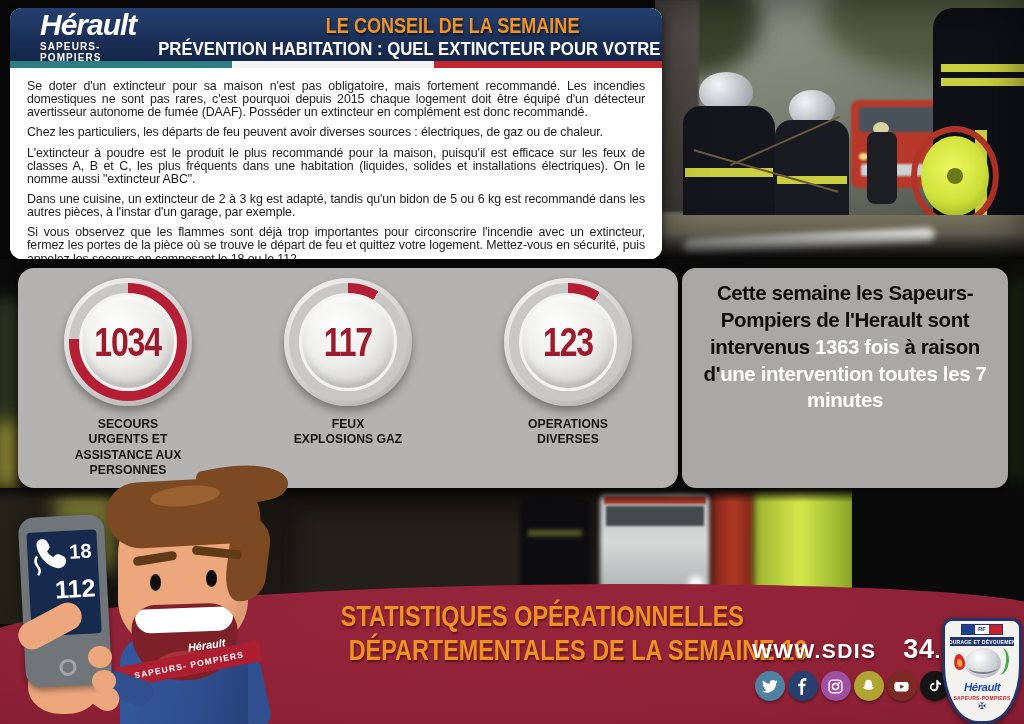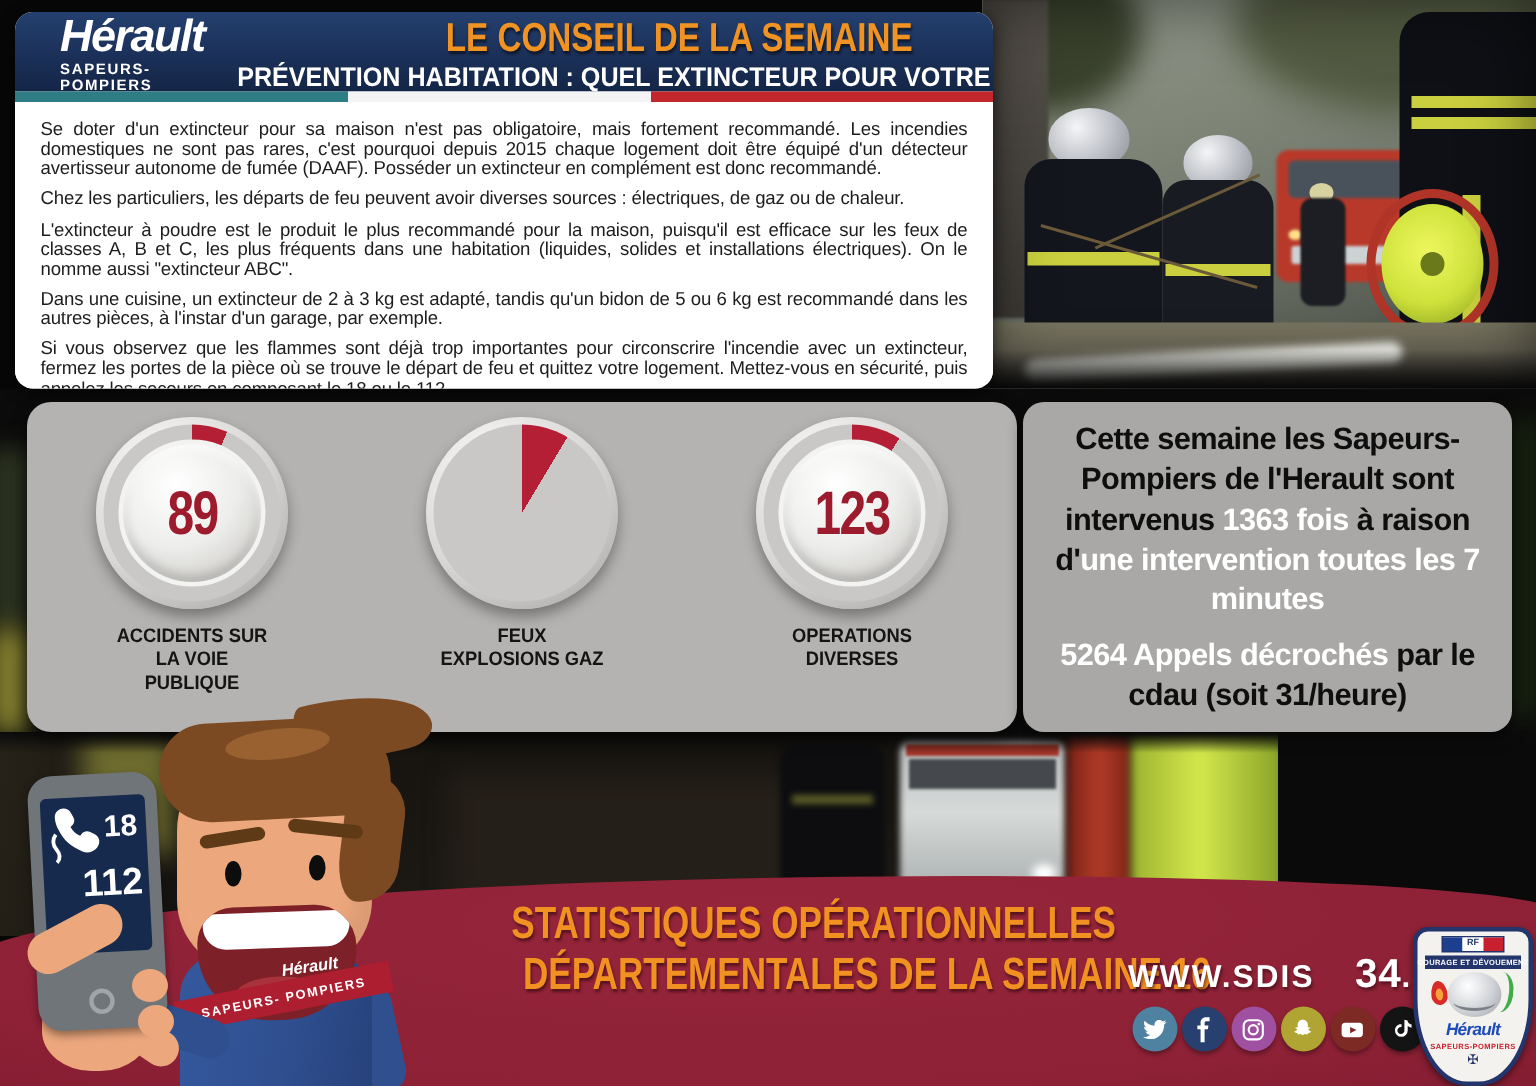--- a/index.html
+++ b/index.html
@@ -11,21 +11,21 @@
 
   
   .top-card { left:10px; top:8px; width:652px; height:251px; border-radius:12px;
     overflow:hidden; z-index:3; box-shadow:0 3px 10px rgba(0,0,0,.6); background:#fff; }
   .card-header { height:53px; background:linear-gradient(180deg,#24406f 0%,#1b3059 55%,#142647 100%);
     display:flex; align-items:center; }
   .logo-block { width:218px; padding:4px 0 0 30px; color:#fff; }
   .logo-title { font-size:30px; font-weight:800; font-style:italic; letter-spacing:-1px; line-height:1; }
   .logo-sub { font-size:10px; font-weight:700; letter-spacing:1.1px; margin-top:1px; }
   .header-titles { flex:1; text-align:center; padding:3px 8px 0 0; }
-  .h-title { color:#f09322; font-size:27px; font-weight:800; line-height:1;
+  .h-title { color:#f09322; font-size:22px; font-weight:800; line-height:1;
     text-shadow:1px 2px 2px rgba(0,0,0,.55); }
   .h-sub { color:#fff; font-size:18px; font-weight:700; margin-top:3px; line-height:1; }
   .h-sub .cond { transform:scaleX(.93); }
   .tricolor { height:7px; display:flex; }
   .tri-teal { width:34%; background:#2e7d85; }
   .tri-white { width:31%; background:#f4f4f4; }
   .tri-red { width:35%; background:#c1272d; }
   .advice { background:#fff; padding:5px 10px 4px; font-size:12.4px; line-height:1.06;
     color:#1d1d1d; text-align:justify; letter-spacing:-.1px; }
   .advice p { margin:7px; }
@@ -287,47 +287,49 @@
       <p>Chez les particuliers, les départs de feu peuvent avoir diverses sources : électriques, de gaz ou de chaleur.</p>
       <p>L'extincteur à poudre est le produit le plus recommandé pour la maison, puisqu'il est efficace sur les feux de classes A, B et C, les plus fréquents dans une habitation (liquides, solides et installations électriques). On le nomme aussi "extincteur ABC".</p>
       <p>Dans une cuisine, un extincteur de 2 à 3 kg est adapté, tandis qu'un bidon de 5 ou 6 kg est recommandé dans les autres pièces, à l'instar d'un garage, par exemple.</p>
       <p>Si vous observez que les flammes sont déjà trop importantes pour circonscrire l'incendie avec un extincteur, fermez les portes de la pièce où se trouve le départ de feu et quittez votre logement. Mettez-vous en sécurité, puis appelez les secours en composant le 18 ou le 112.</p>
     </div>
   </div>
 
   <div class="abs stats-panel">
     <div class="gauge-col">
       <div class="gauge-outer">
-        <div class="gauge-ring" style="background: conic-gradient(rgb(181, 31, 53) 6.5%, rgb(201, 200, 198) 6.5%, rgb(201, 200, 198) 100%);"></div>
+        <div class="gauge-ring" style="background: conic-gradient(rgb(181, 31, 53) 75.9%, rgb(201, 200, 198) 75.9%, rgb(201, 200, 198) 100%);"></div>
         <div class="gauge-inner">
-          <span class="gauge-value">89</span>
+          <span class="gauge-value">1034</span>
         </div>
       </div>
-      <div class="gauge-label">ACCIDENTS SUR LA VOIE PUBLIQUE</div>
+      <div class="gauge-label">SECOURS URGENTS ET ASSISTANCE AUX PERSONNES</div>
     </div>
     <div class="gauge-col">
       <div class="gauge-outer">
         <div class="gauge-ring" style="background: conic-gradient(rgb(181, 31, 53) 8.6%, rgb(201, 200, 198) 8.6%, rgb(201, 200, 198) 100%);"></div>
+        <div class="gauge-inner">
+          <span class="gauge-value">117</span>
+        </div>
       </div>
       <div class="gauge-label">FEUX EXPLOSIONS GAZ</div>
     </div>
     <div class="gauge-col">
       <div class="gauge-outer">
         <div class="gauge-ring" style="background: conic-gradient(rgb(181, 31, 53) 9%, rgb(201, 200, 198) 9%, rgb(201, 200, 198) 100%);"></div>
         <div class="gauge-inner">
           <span class="gauge-value">123</span>
         </div>
       </div>
       <div class="gauge-label">OPERATIONS DIVERSES</div>
     </div>
   </div>
 
   <div class="abs summary-panel">
     <p><span>Cette semaine les Sapeurs-Pompiers de l'Herault sont intervenus </span><span class="hl">1363 fois</span><span> à raison d'</span><span class="hl">une intervention toutes les 7 minutes</span></p>
-    <p><span class="hl">5264 Appels décrochés</span><span> par le cdau (soit 31/heure)</span></p>
   </div>
 
   <div class="abs bottom-photo">
     <div class="abs bs-gear1"></div>
     <div class="abs bs-yellow1"></div>
     <div class="abs bs-foil"></div>
     <div class="abs bs-bush"></div>
     <div class="abs bs-fig"></div>
     <div class="abs bs-fig-band"></div>
     <div class="abs bs-truckrear"></div>

